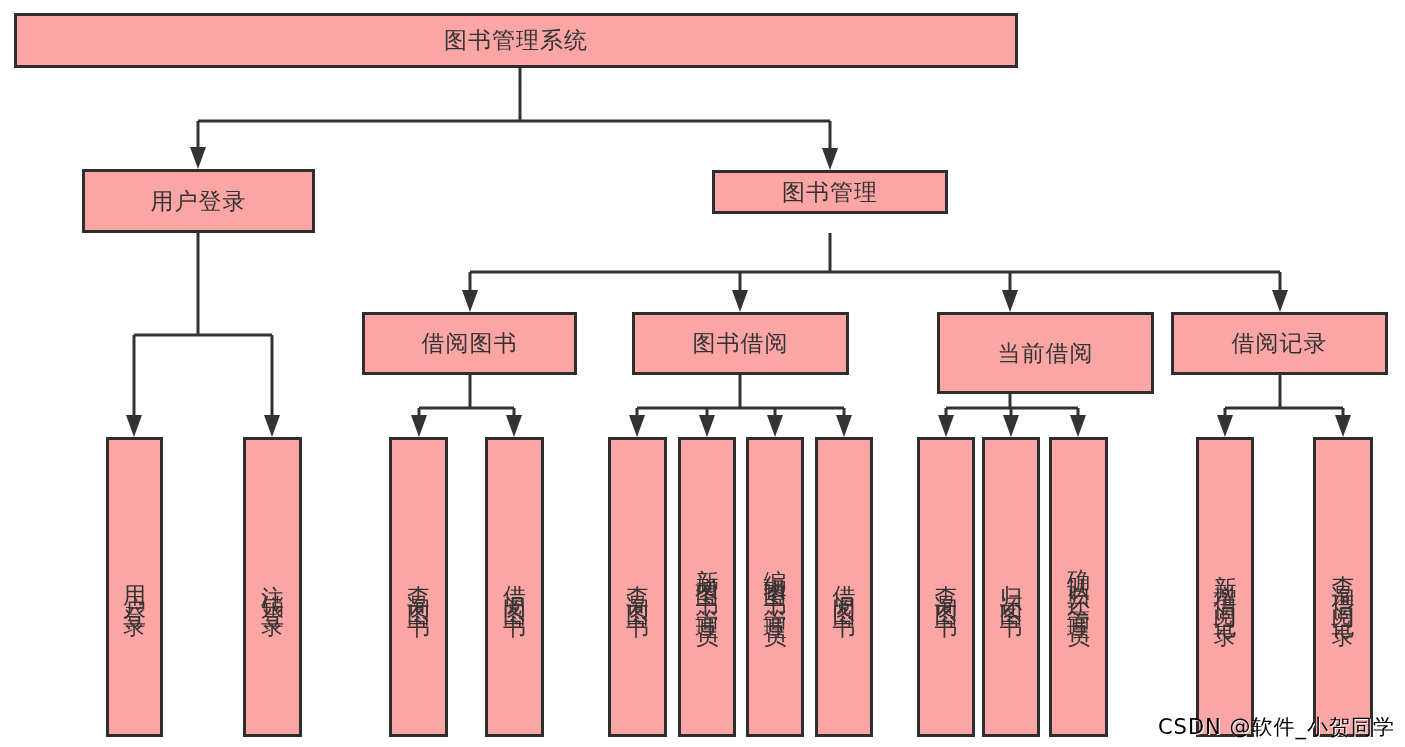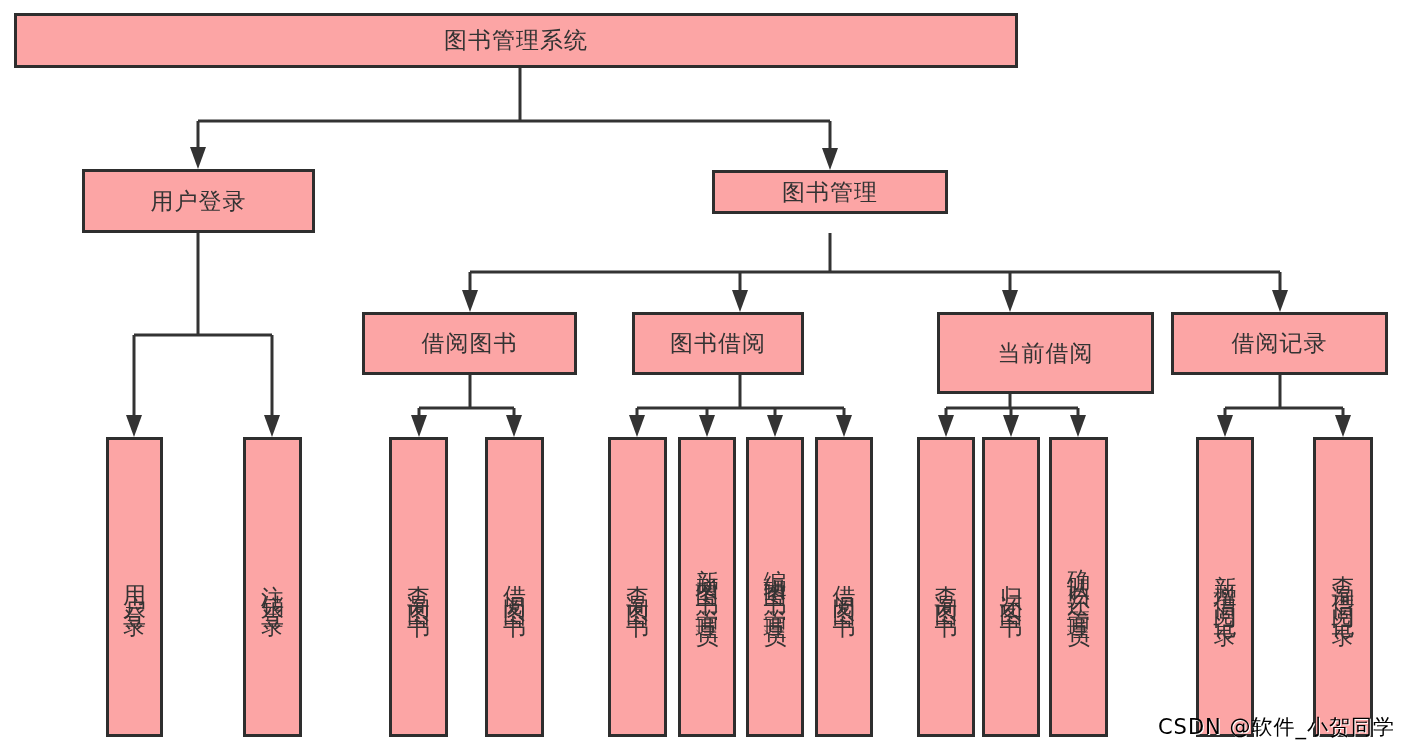--- a/index.html
+++ b/index.html
@@ -128,21 +128,21 @@
   <div class="node hbox" style="left:82px;top:169px;width:233px;height:64px">
     <span>用户登录</span>
   </div>
   <div class="node hbox" style="left:712px;top:170px;width:236px;height:44px">
     <span>图书管理</span>
   </div>
 
   <div class="node hbox" style="left:362px;top:312px;width:215px;height:63px">
     <span>借阅图书</span>
   </div>
-  <div class="node hbox" style="left:632px;top:312px;width:172px;height:63px">
+  <div class="node hbox" style="left:632px;top:312px;width:217px;height:63px">
     <span>图书借阅</span>
   </div>
   <div class="node hbox" style="left:937px;top:312px;width:217px;height:82px">
     <span>当前借阅</span>
   </div>
   <div class="node hbox" style="left:1171px;top:312px;width:217px;height:63px">
     <span>借阅记录</span>
   </div>
 
   <div class="node vbox" style="left:106px;top:437px;width:57px;height:300px">

